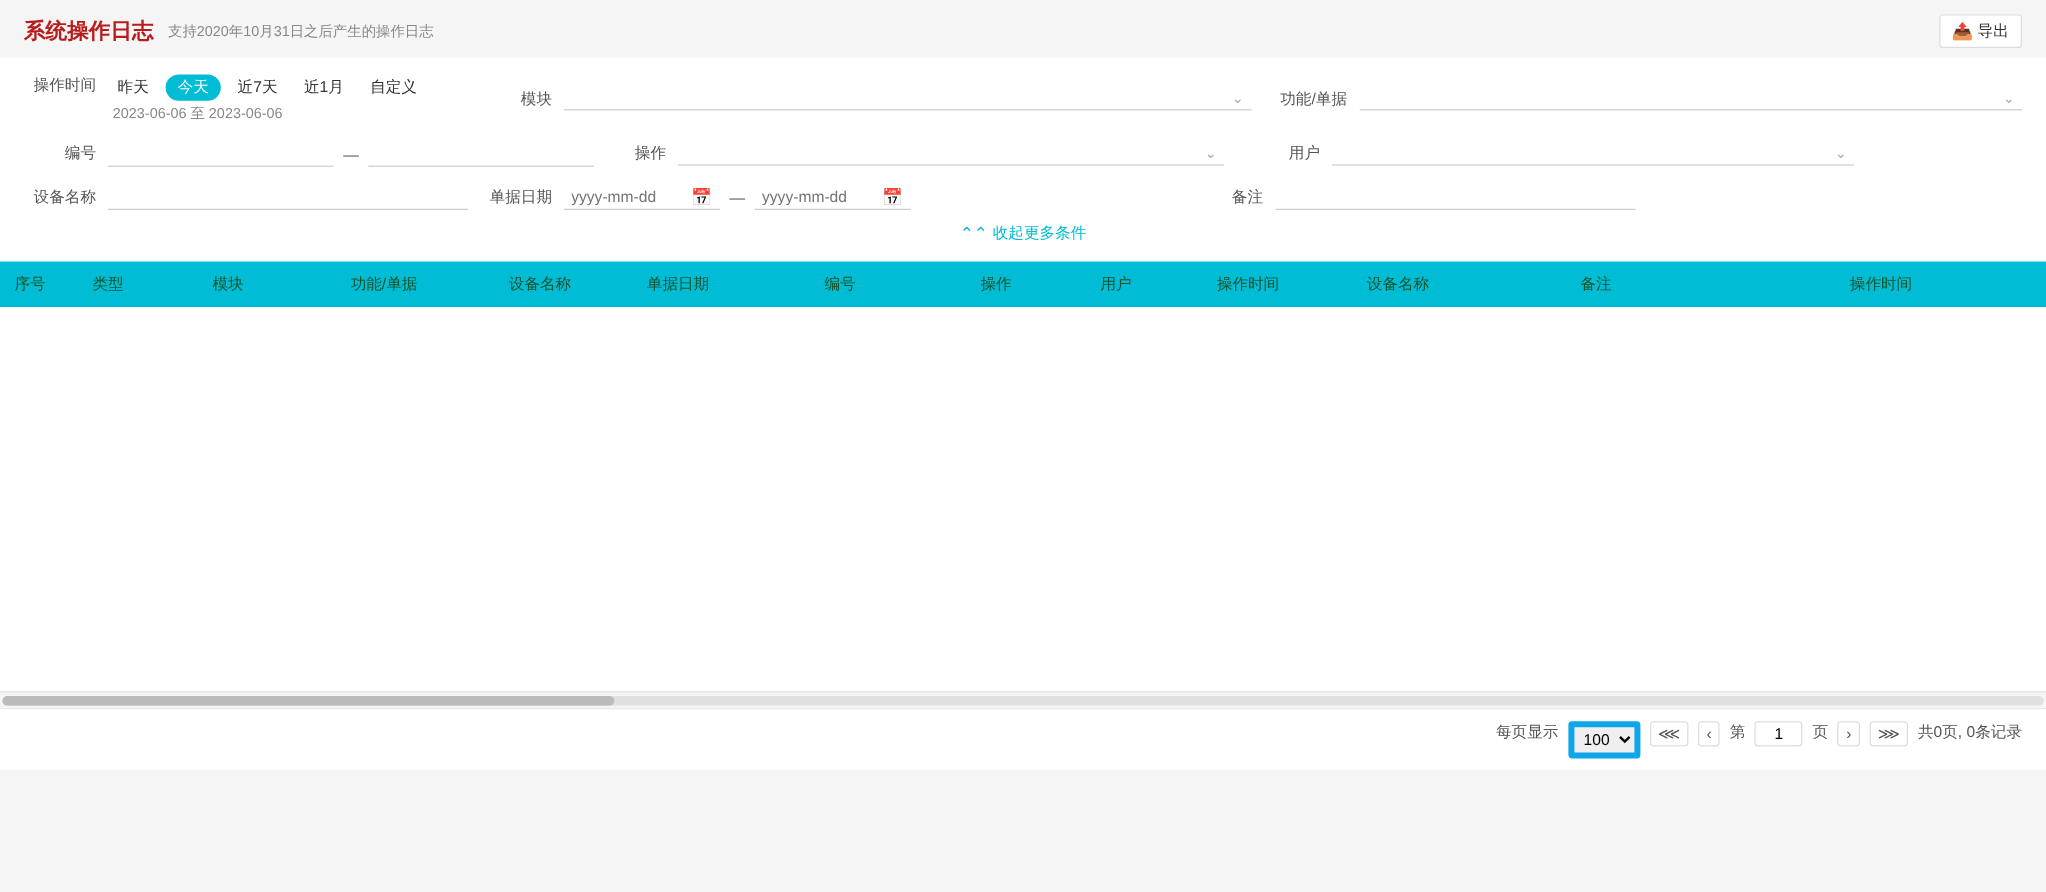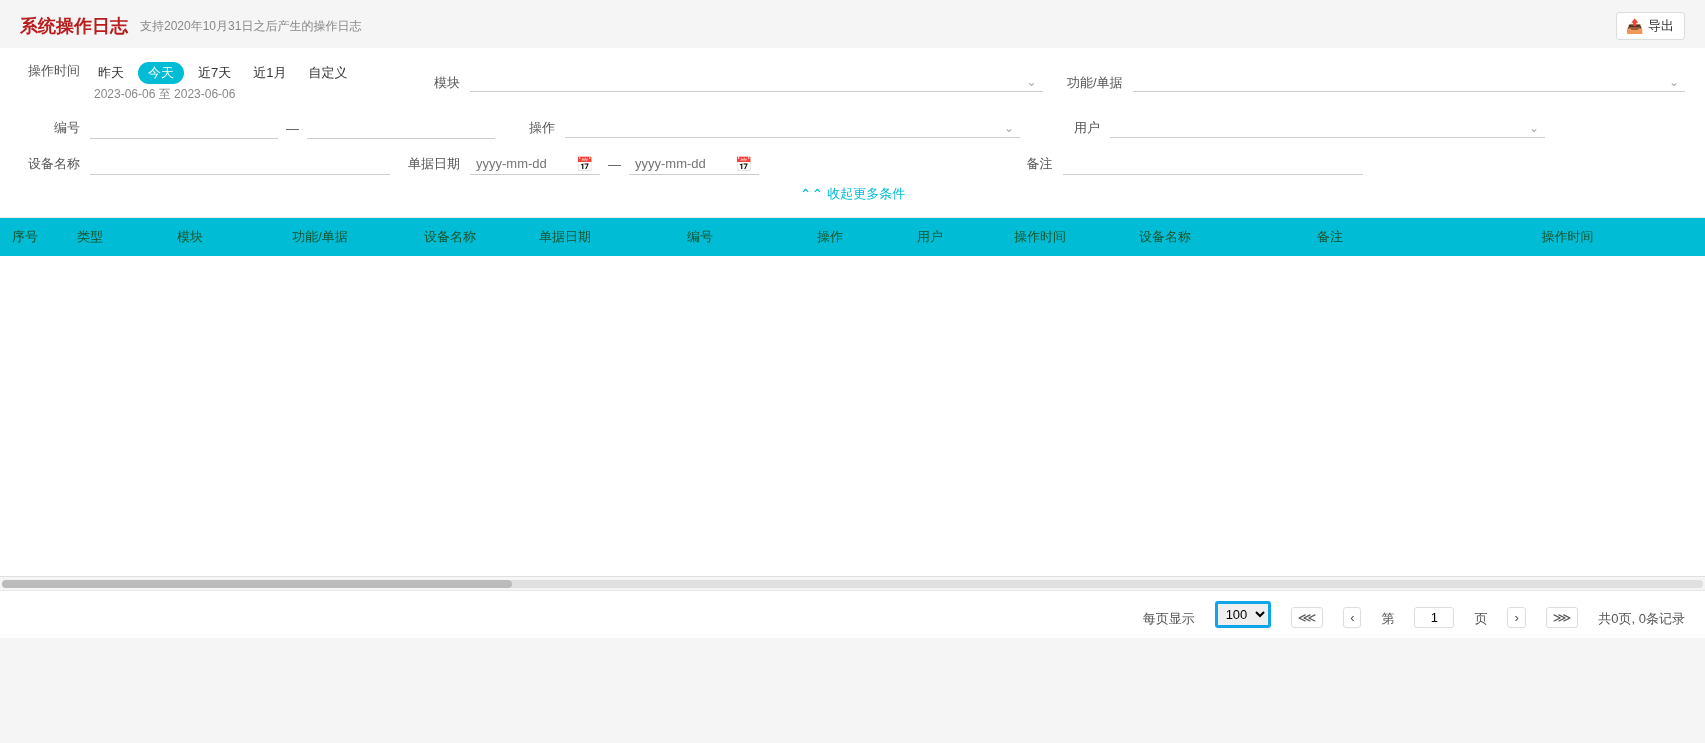--- a/index.html
+++ b/index.html
@@ -245,32 +245,32 @@
       left: 0;
       top: 0;
       width: 30%;
       height: 100%;
       background: #bbb;
       border-radius: 4px;
     }
 
     .pagination-bar {
       display: flex;
-      align-items: flex-end;
+      align-items: flex-start;
       justify-content: flex-end;
       padding: 10px 20px;
       background: white;
       border-top: 1px solid #e8e8e8;
-      gap: 20px;
+      gap: 8px;
       font-size: 13px;
       color: #555;
     }
 
     .page-size-select {
-      border: 3px solid #0ea5e9;
+      border: 5px solid #0ea5e9;
       border-radius: 3px;
       padding: 2px 4px;
       font-size: 13px;
       cursor: pointer;
     }
 
     .page-nav-btn {
       border: 1px solid #ddd;
       background: white;
       border-radius: 3px;

